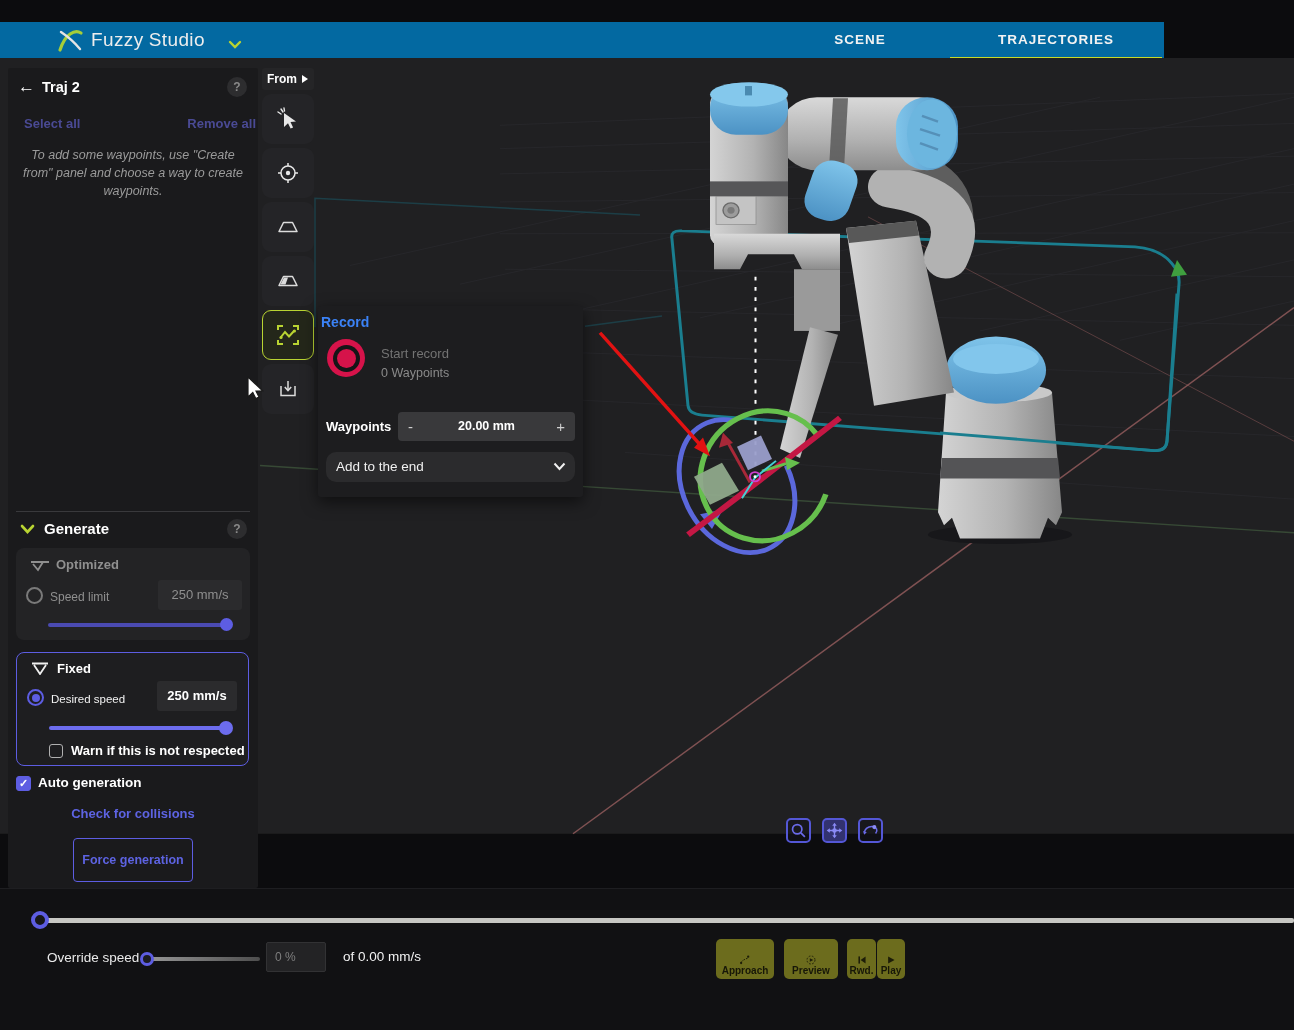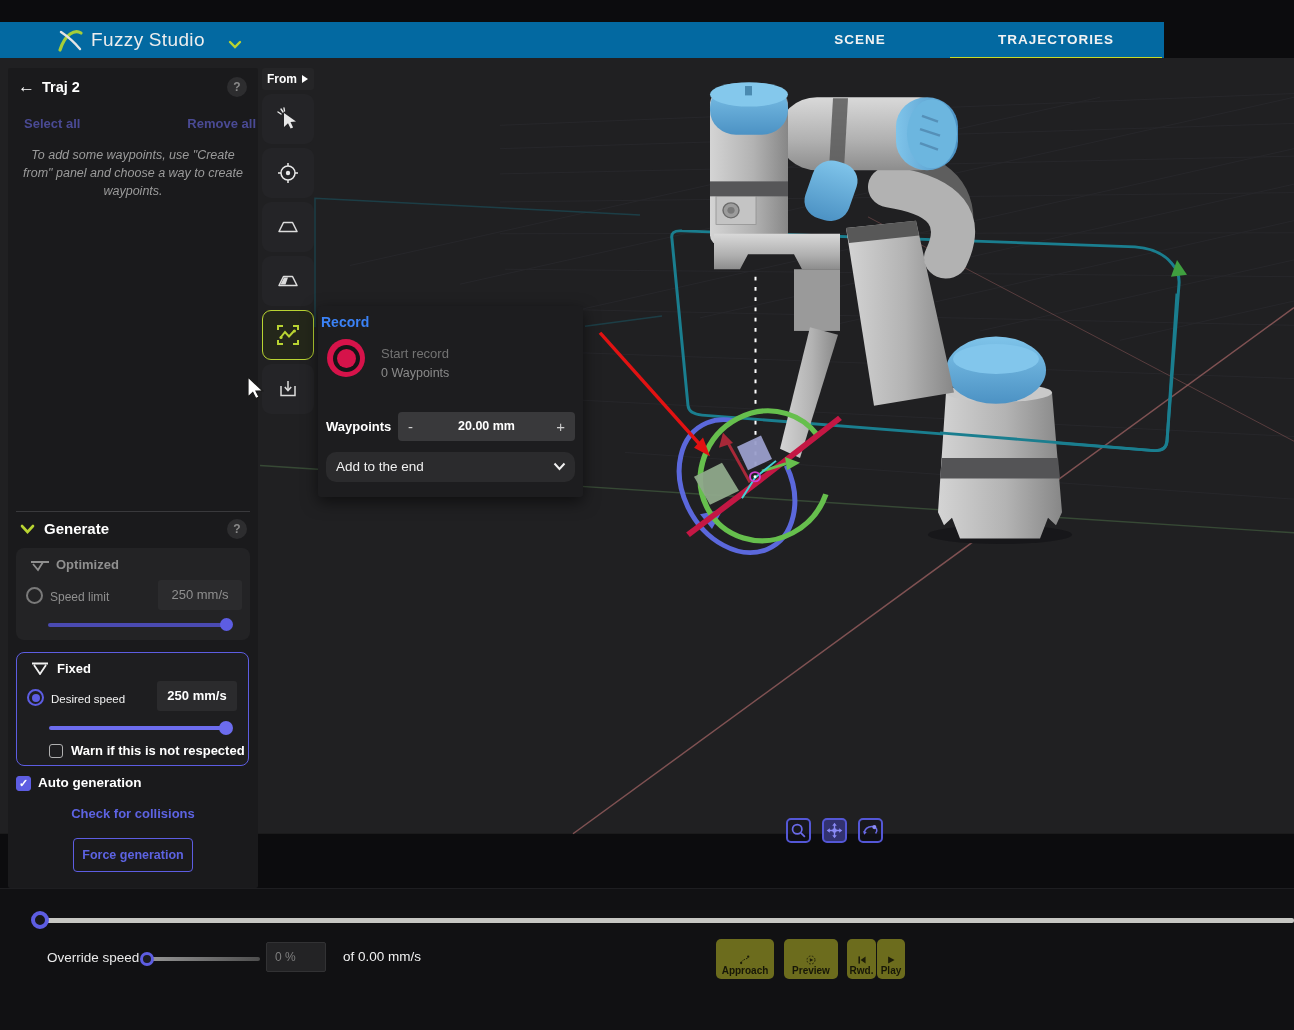--- a/index.html
+++ b/index.html
@@ -45,21 +45,21 @@
   .radio{width:17px;height:17px;border-radius:50%;border:2px solid #7a7a7a;box-sizing:border-box;}
   .radio.sel{border-color:#5d5de2;display:flex;align-items:center;justify-content:center;}
   .radio.sel::after{content:"";width:8px;height:8px;border-radius:50%;background:#5d5de2;}
   .valuebox{background:#2b2b2d;border-radius:3px;height:30px;line-height:30px;text-align:center;
             font-size:13px;}
   .slider-track{height:4px;border-radius:2px;}
   .slider-thumb{width:13px;height:13px;border-radius:50%;position:absolute;top:-5px;}
   .checkbox{width:14px;height:14px;border:1.5px solid #b0b0b0;border-radius:3px;box-sizing:border-box;}
   .checkbox.checked{background:#5d5de2;border-color:#5d5de2;color:#fff;font-size:11px;font-weight:bold;
                     text-align:center;line-height:13px;}
-  #forcegen{left:65px;top:770px;width:120px;height:34px;border:1px solid #5d5de2;border-radius:4px;
+  #forcegen{left:65px;top:770px;width:120px;height:44px;border:1px solid #5d5de2;border-radius:4px;
             background:transparent;color:#5d63e2;font-weight:bold;font-size:12.5px;
             font-family:"Liberation Sans",sans-serif;cursor:pointer;}
 
   
   #toolbar{left:262px;top:68px;width:52px;}
   #from-header{width:52px;height:22px;background:#252527;border-radius:3px;display:flex;
                align-items:center;justify-content:space-between;padding:0 5px;box-sizing:border-box;}
   #from-header span{color:#fff;font-size:12px;font-weight:bold;}
   .toolbtn{width:52px;height:50px;margin-top:4px;background:#242427;border-radius:9px;
            display:flex;align-items:center;justify-content:center;cursor:pointer;box-sizing:border-box;}

